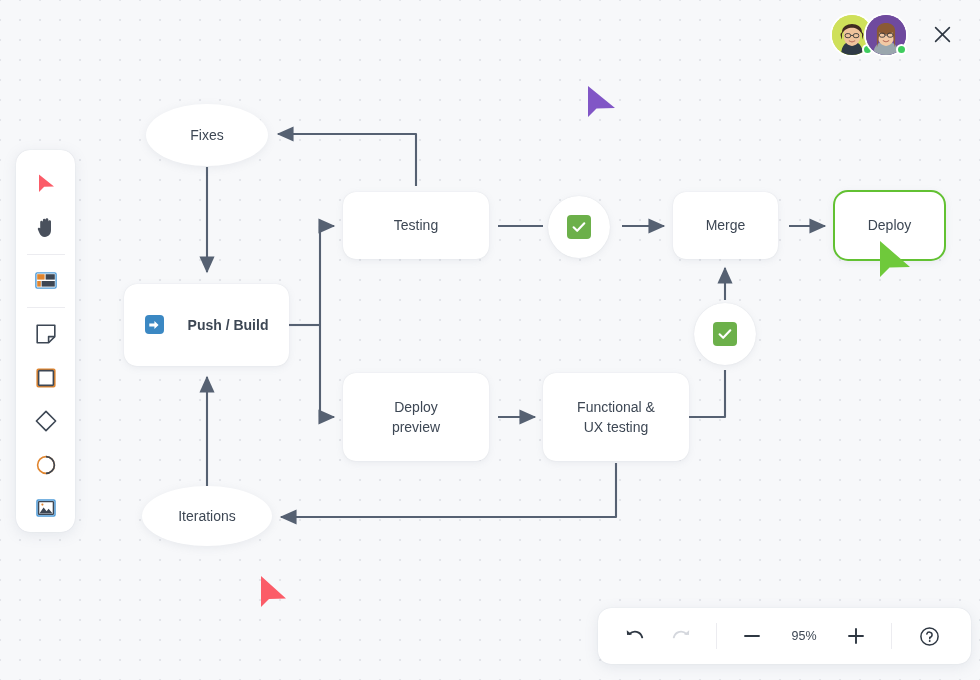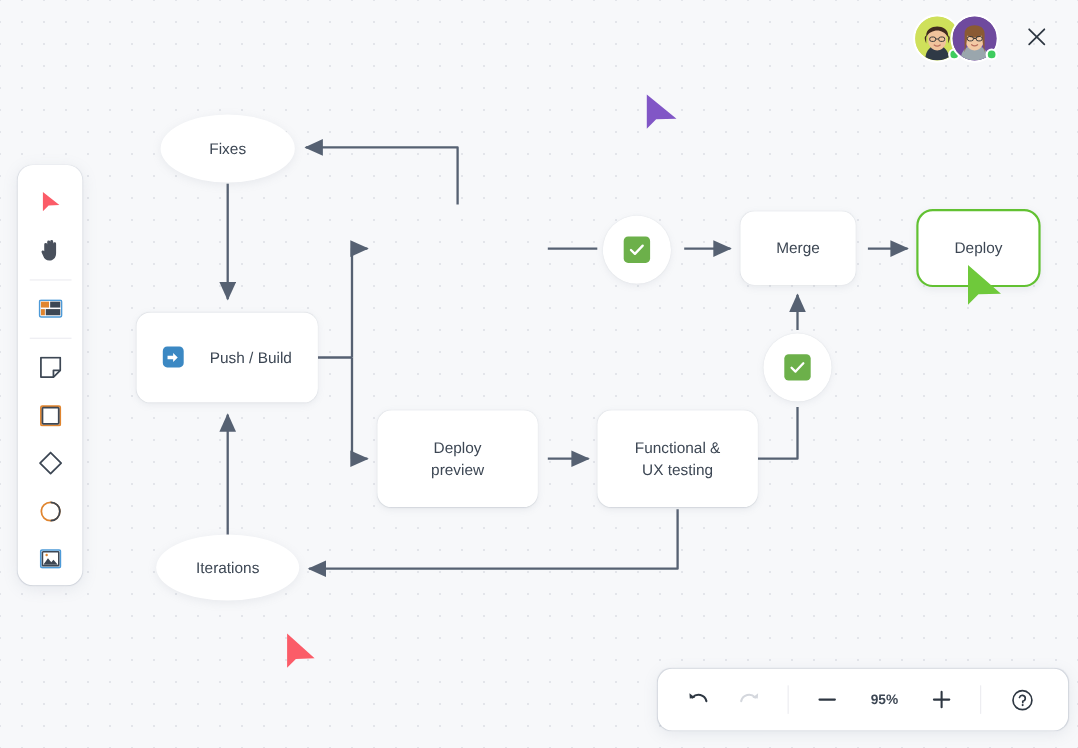--- a/index.html
+++ b/index.html
@@ -36,21 +36,21 @@
   .node.rect { border-radius: 13px; }
   .node.ellipse { border-radius: 50%; box-shadow: 0 2px 9px rgba(140,150,165,.14); }
   .node.circle { border-radius: 50%; }
   .node.selected {
     border: 2.5px solid #62c132;
     border-radius: 15px;
     box-shadow: 0 2px 7px rgba(140,150,165,.13);
   }
   .node .lbl { white-space: pre-line; }
 
-  .row-label { display: flex; align-items: center; gap: 24px; }
+  .row-label { display: flex; align-items: center; gap: 24px; font-weight: bold; }
 
   
   .arrow-badge {
     width: 19px; height: 19px;
     border-radius: 4px;
     background: #3b88c3;
     display: inline-flex;
     align-items: center; justify-content: center;
     flex: none;
   }
@@ -102,21 +102,21 @@
     display: flex; align-items: center;
   }
   .bbtn {
     width: 46px; height: 44px;
     display: flex; align-items: center; justify-content: center;
     cursor: pointer;
   }
   .bbtn svg { display:block; }
   .bsep { width: 1px; height: 26px; background: #ececf0; }
   #zoomval {
-    font-size: 12.5px; font-weight: bold;
+    font-size: 12.5px; font-weight: normal;
     color: #3d4754;
     width: 58px; text-align: center;
     cursor: pointer;
   }
 
   
   #presence {
     position: absolute; right: 72px; top: 13px;
     display: flex; align-items: center;
   }
@@ -198,20 +198,23 @@
     <span class="row-label">
       <span class="arrow-badge">
         <svg width="14" height="14" viewBox="0 0 14 14">
           <path d="M2.3 5.4 H7.4 V3.0 L11.6 7 L7.4 11 V8.6 H2.3 Z" fill="#ffffff"></path>
         </svg>
       </span>
       <span class="lbl">Push / Build</span>
     </span>
   </div>
 
+  <div class="node rect" style="left:343px; top:192px; width:146px; height:67px;">
+    <span class="lbl">Testing</span>
+  </div>
 
   <div class="node circle" style="left:548px; top:196px; width:62px; height:62px;">
     <span class="check-badge">
       <svg width="16" height="16" viewBox="0 0 16 16">
         <path d="M2.6 8.3 L6.2 11.8 L13.3 4.3" stroke="#ffffff" stroke-width="2.1" fill="none" stroke-linecap="round" stroke-linejoin="round"></path>
       </svg>
     </span>
   </div>
 
   <div class="node rect" style="left:673px; top:192px; width:105px; height:67px;text-align:right;">

